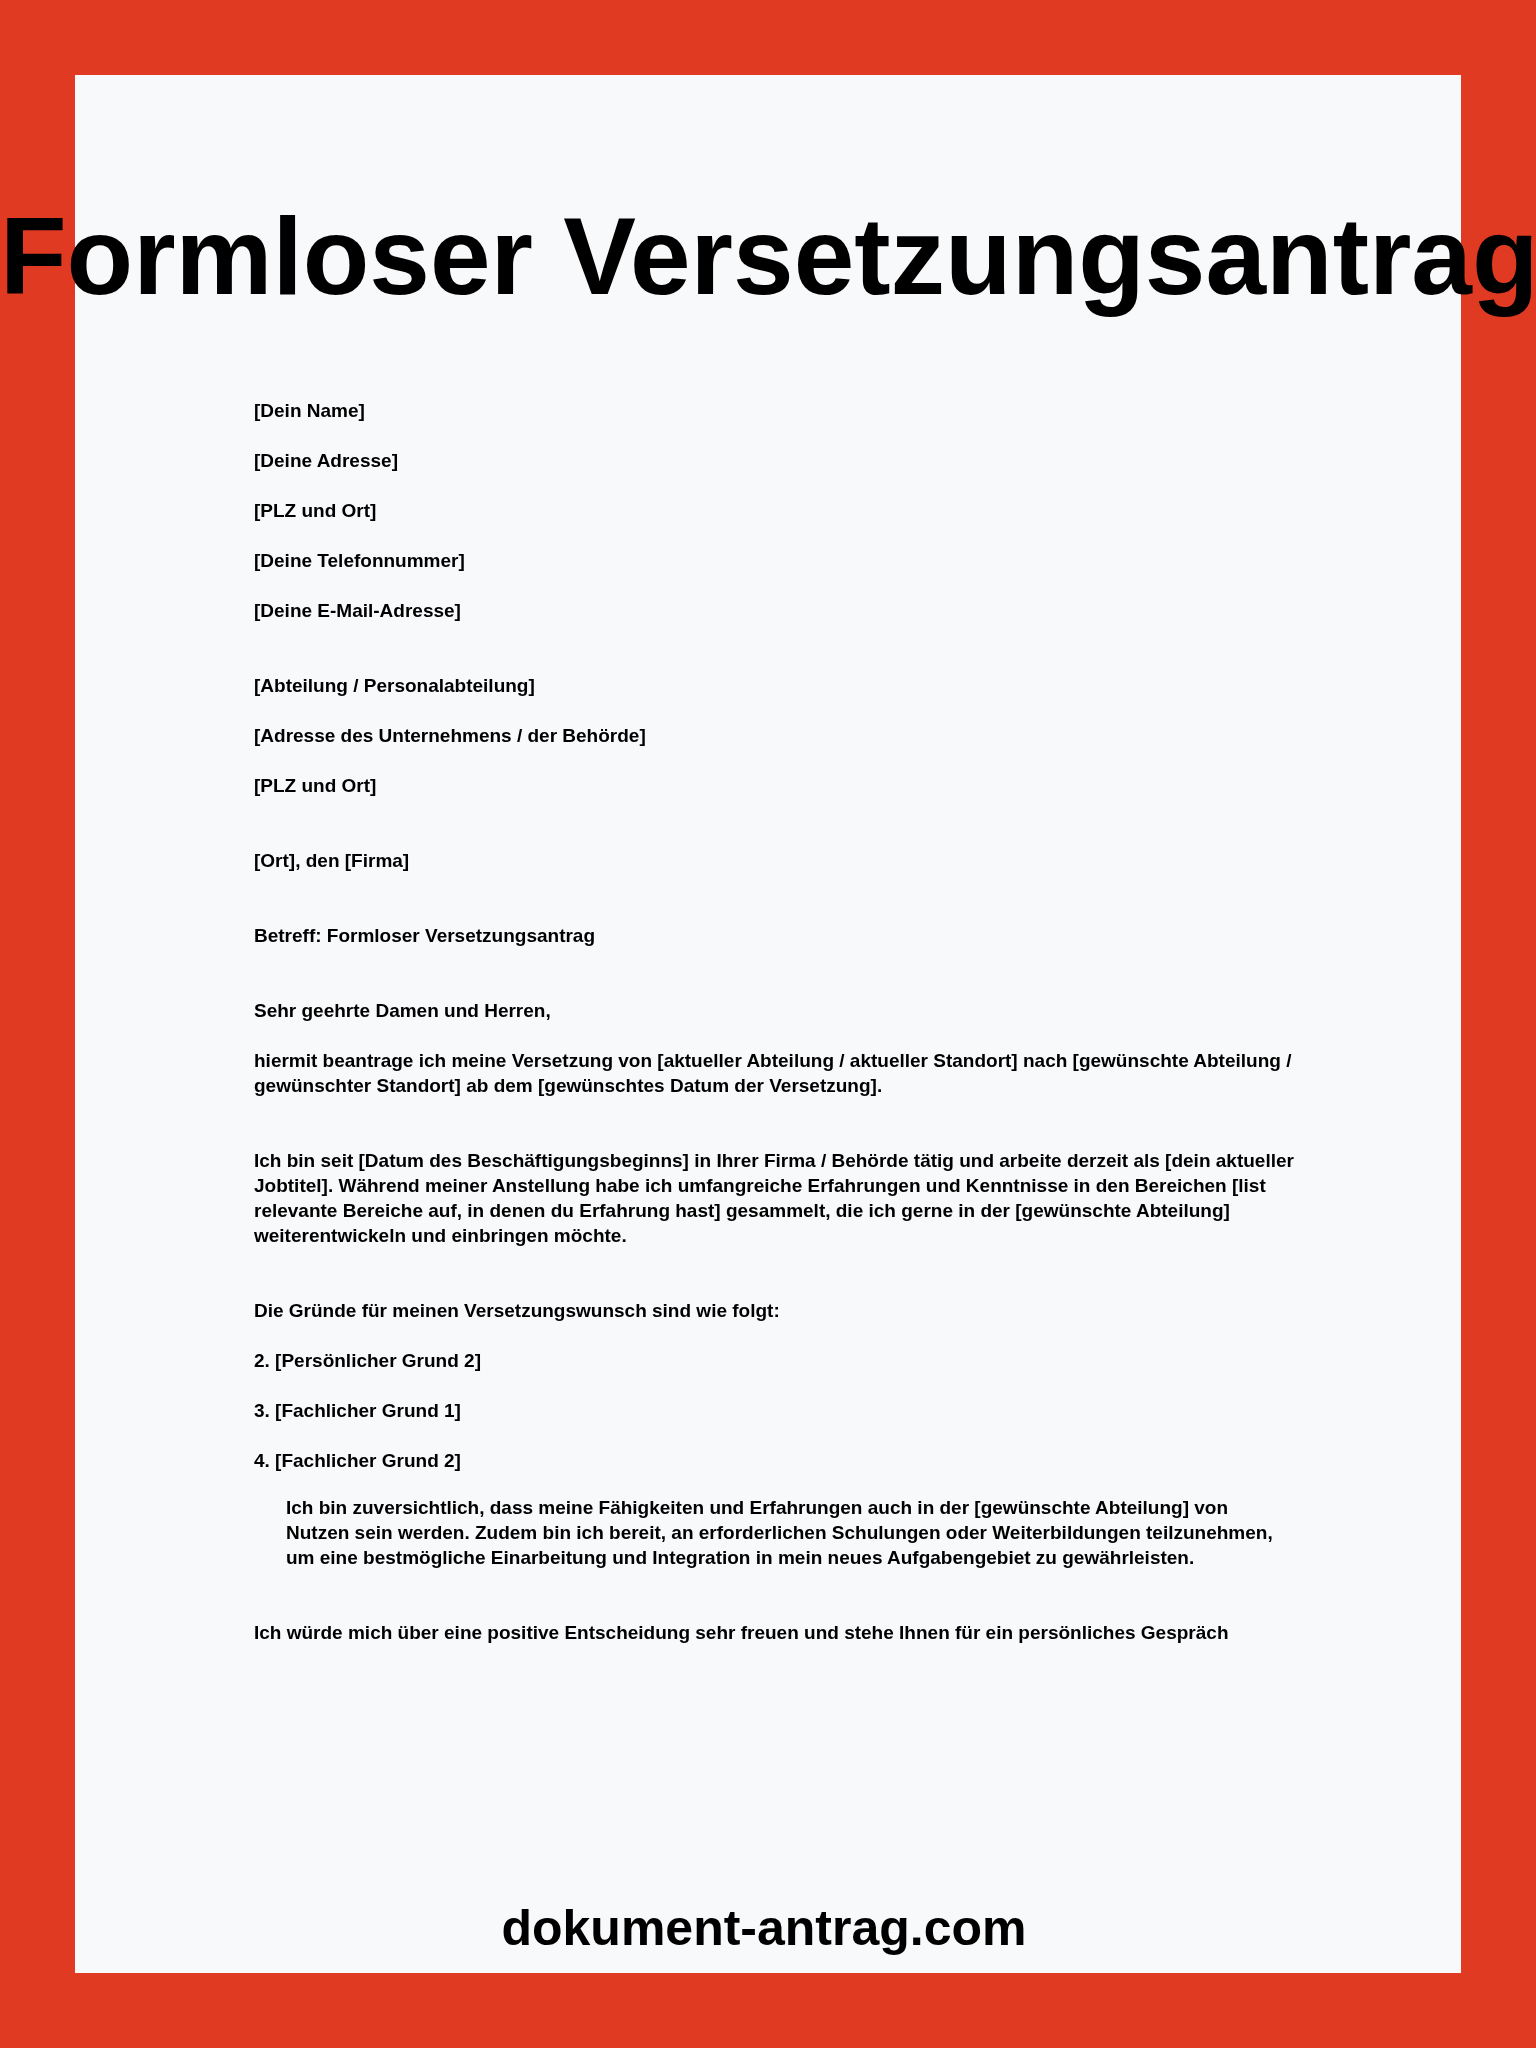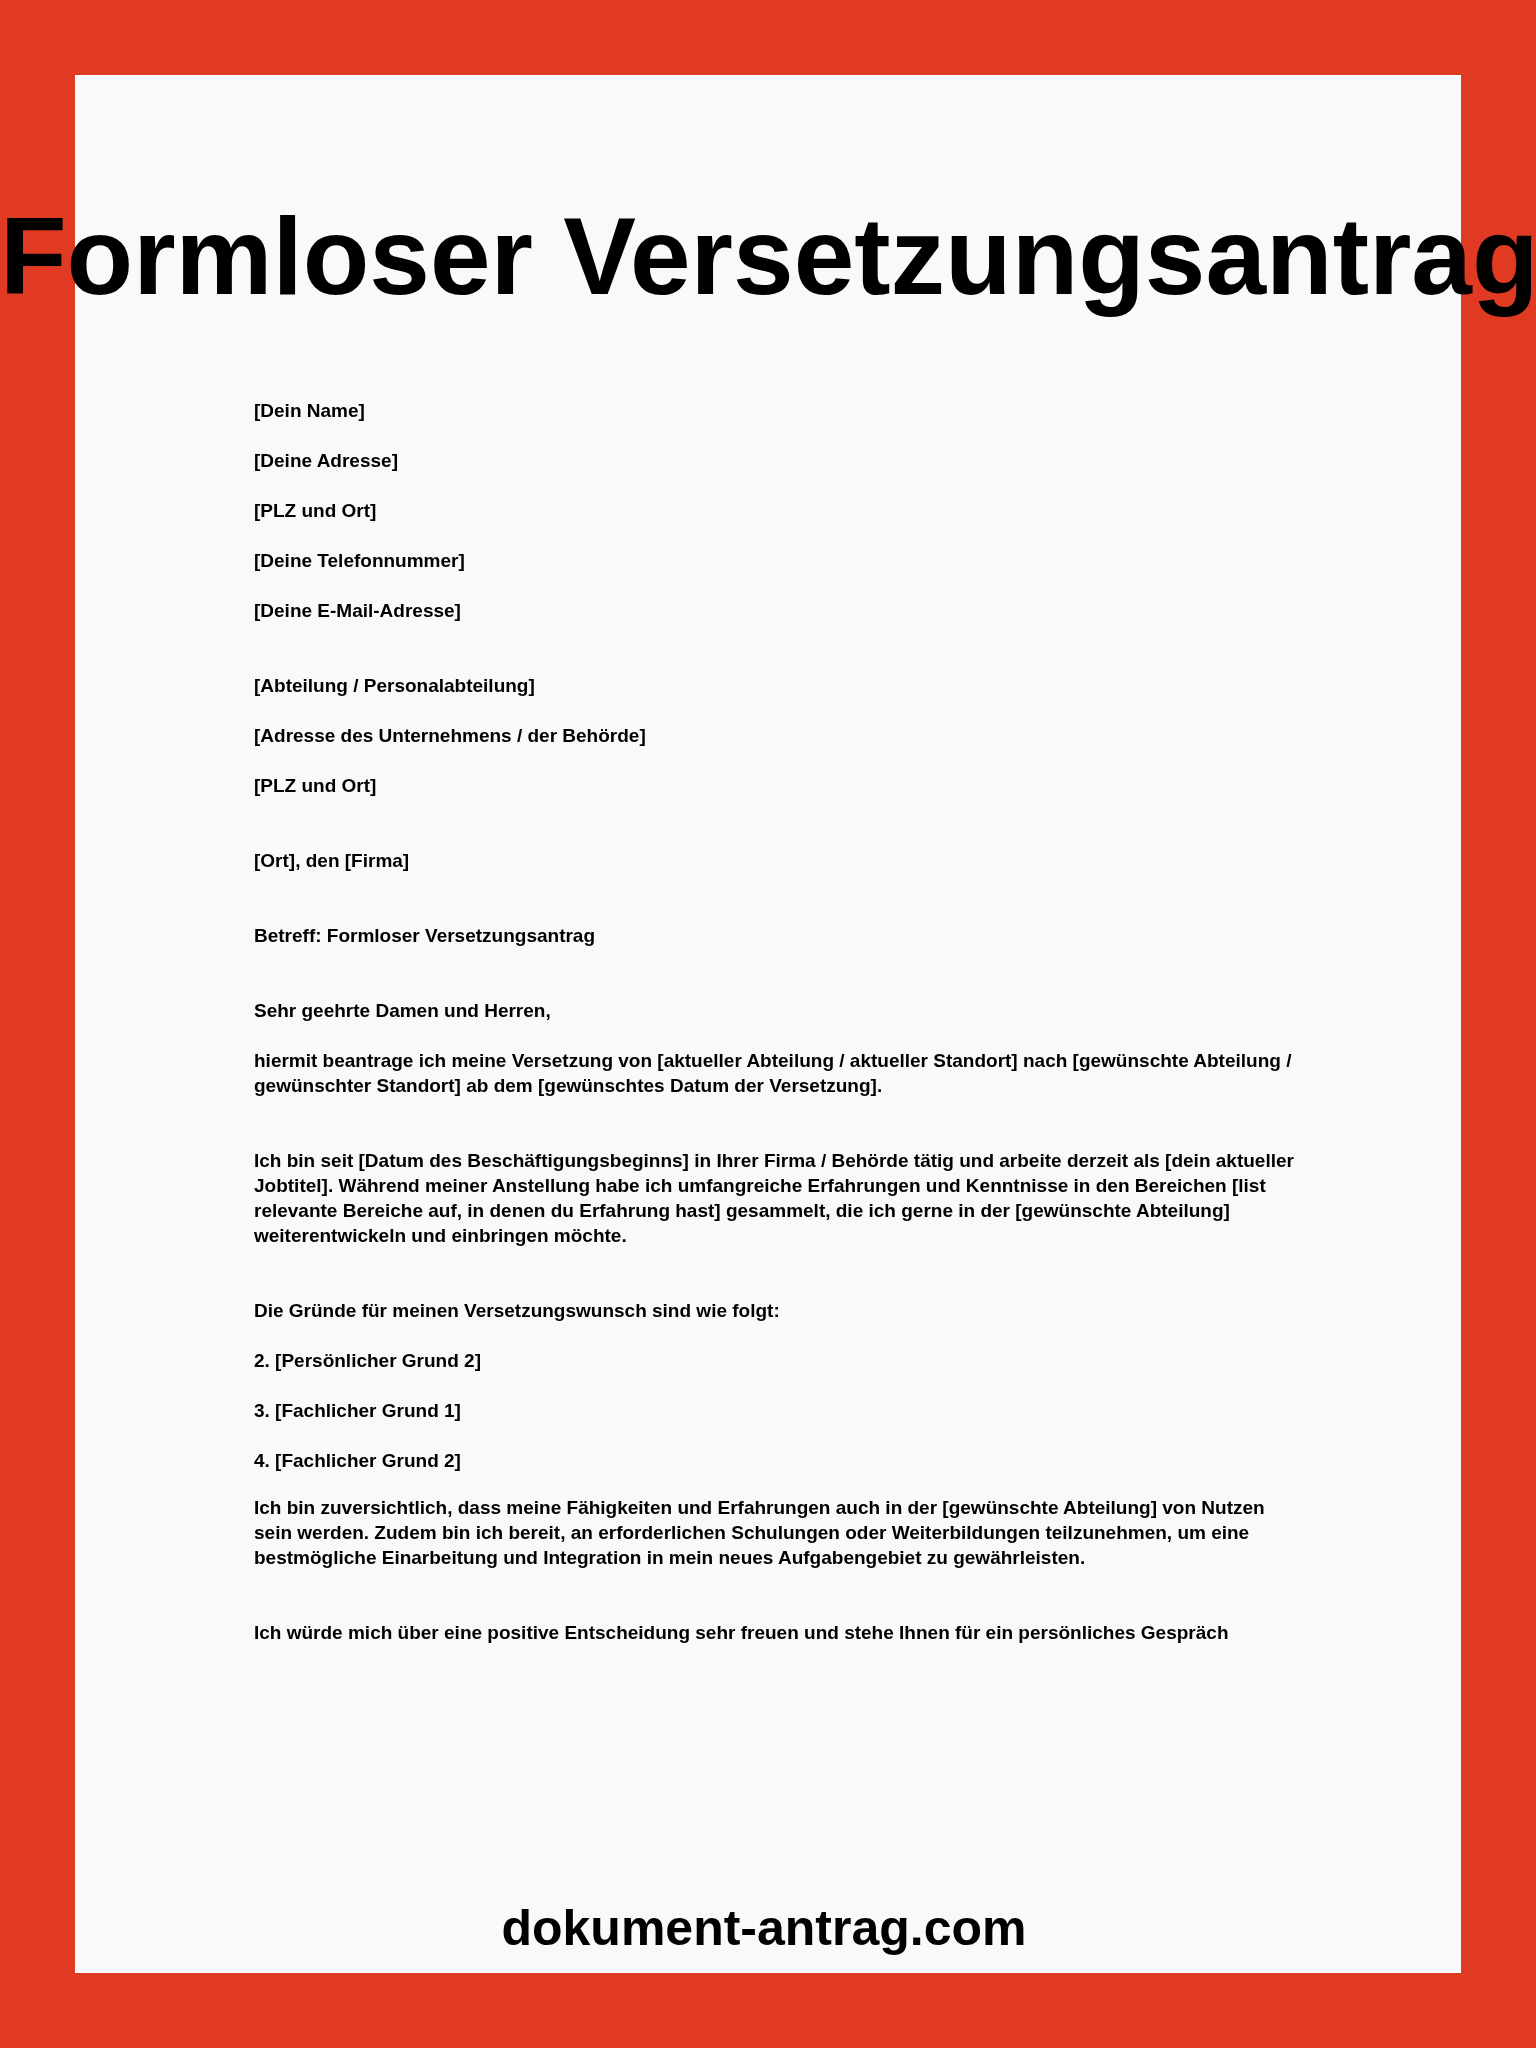--- a/index.html
+++ b/index.html
@@ -93,17 +93,17 @@
   <p class="line" style="margin-bottom:50px;">Betreff: Formloser Versetzungsantrag</p>
   <p class="line" style="">Sehr geehrte Damen und Herren,</p>
   <p class="para" style="margin-bottom:50px;">hiermit beantrage ich meine Versetzung von [aktueller Abteilung / aktueller Standort] nach [gewünschte Abteilung / gewünschter Standort] ab dem [gewünschtes Datum der Versetzung].</p>
   <p class="para" style="margin-bottom:50px;">Ich bin seit [Datum des Beschäftigungsbeginns] in Ihrer Firma / Behörde tätig und arbeite derzeit als [dein aktueller Jobtitel]. Während meiner Anstellung habe ich umfangreiche Erfahrungen und Kenntnisse in den Bereichen [list relevante Bereiche auf, in denen du Erfahrung hast] gesammelt, die ich gerne in der [gewünschte Abteilung] weiterentwickeln und einbringen möchte.</p>
   <p class="line">Die Gründe für meinen Versetzungswunsch sind wie folgt:</p>
   <div>
     <p class="line">2. [Persönlicher Grund 2]</p>
     <p class="line">3. [Fachlicher Grund 1]</p>
     <p class="line" style="margin-bottom:22px;">4. [Fachlicher Grund 2]</p>
   </div>
-  <p class="para" style="margin-bottom:50px;">Ich bin zuversichtlich, dass meine Fähigkeiten und Erfahrungen auch in der [gewünschte Abteilung] von Nutzen sein werden. Zudem bin ich bereit, an erforderlichen Schulungen oder Weiterbildungen teilzunehmen, um eine bestmögliche Einarbeitung und Integration in mein neues Aufgabengebiet zu gewährleisten.</p>
+  <p class="para" style="margin-bottom:50px;margin-left:32px;">Ich bin zuversichtlich, dass meine Fähigkeiten und Erfahrungen auch in der [gewünschte Abteilung] von Nutzen sein werden. Zudem bin ich bereit, an erforderlichen Schulungen oder Weiterbildungen teilzunehmen, um eine bestmögliche Einarbeitung und Integration in mein neues Aufgabengebiet zu gewährleisten.</p>
   <p class="para">Ich würde mich über eine positive Entscheidung sehr freuen und stehe Ihnen für ein persönliches Gespräch</p>
 </div>
 
 <p class="footer">dokument-antrag.com</p>
 
 </body></html>

